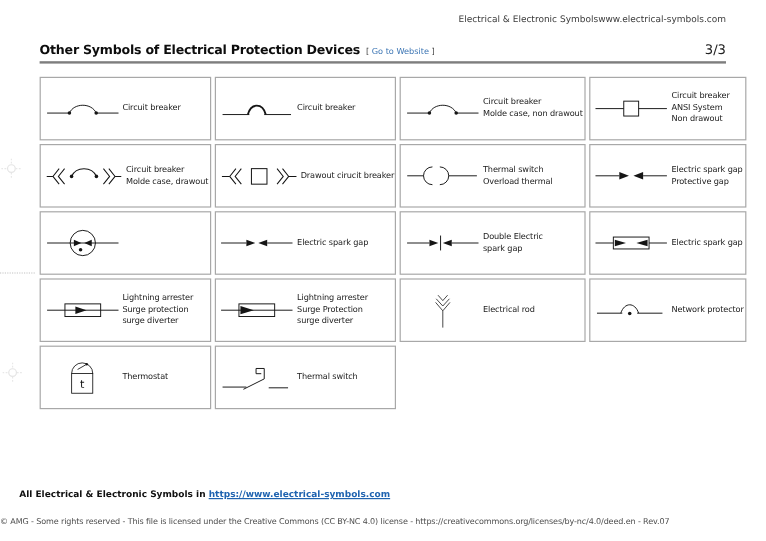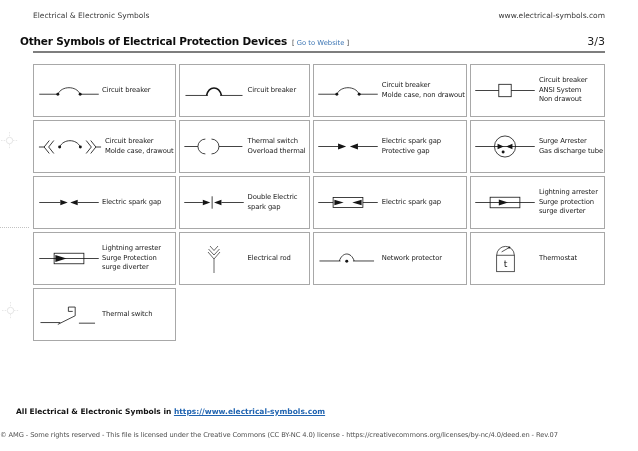--- a/index.html
+++ b/index.html
@@ -7,25 +7,25 @@
   .page {
     position: relative;
     width: 638px; height: 451px;
     background: #ffffff;
     font-family: "DejaVu Sans", "Liberation Sans", sans-serif;
     color: #1a1a1a;
     overflow: hidden;
   }
   .topbar {
     position: absolute; top: 11px; left: 33px; right: 33px;
-    display: flex; justify-content: space-between;
+    display: flex; justify-content: flex-end;
     font-size: 7.5px; color: #3a3a3a;
   }
   .titlerow {
-    position: absolute; top: 35px; left: 20px; right: 33px;
+    position: absolute; top: 35px; left: 33px; right: 33px;
     display: flex; align-items: baseline;
   }
   .title { font-size: 10.5px; font-weight: bold; color: #0d0d0d; letter-spacing: -0.2px; }
   .title-link-wrap { font-size: 6.8px; color: #444; margin-left: 5px; white-space: nowrap; }
   .title-link { cursor: pointer; }
   .pagenum { margin-left: auto; font-size: 11px; color: #222; }
   .rule {
     position: absolute; top: 51px; left: 33px; right: 33px;
     border-top: 2px solid #7e7e7e; height: 0;
   }
@@ -148,20 +148,33 @@
             <circle cx="66" cy="17" r="2.3" fill="#151515" stroke="none"></circle>
           </svg>
         </div>
         <div class="lbl">
           <div>Circuit breaker</div>
           <div>Molde case, drawout</div>
         </div>
       </div>
       <div class="cell">
         <div class="sym">
+          <svg width="66" height="22" viewBox="0 0 100 34">
+      <path d="M2 17 H12 M88 17 H98" fill="none" stroke="#151515" stroke-width="1.3"></path>
+      <path d="M20 7 L12 17 L20 27 M27 7 L19 17 L27 27" fill="none" stroke="#151515" stroke-width="1.3"></path>
+      <path d="M80 7 L88 17 L80 27 M73 7 L81 17 L73 27" fill="none" stroke="#151515" stroke-width="1.3"></path>
+      <rect x="40" y="7" width="20" height="20" fill="none" stroke="#151515" stroke-width="1.3"></rect>
+          </svg>
+        </div>
+        <div class="lbl">
+          <div>Drawout cirucit breaker</div>
+        </div>
+      </div>
+      <div class="cell">
+        <div class="sym">
           <svg width="62" height="21" viewBox="0 0 100 34">
       <path d="M2 17 H24 M58 17 H96" fill="none" stroke="#151515" stroke-width="1.3"></path>
       <path d="M36 5 A12 12 0 1 0 36 29" fill="none" stroke="#151515" stroke-width="1.3"></path>
       <path d="M46 5 A12 12 0 1 1 46 29" fill="none" stroke="#151515" stroke-width="1.3"></path>
           </svg>
         </div>
         <div class="lbl">
           <div>Thermal switch</div>
           <div>Overload thermal</div>
         </div>
@@ -181,24 +194,20 @@
       </div>
       <div class="cell">
         <div class="sym">
           <svg width="62" height="25" viewBox="0 0 100 40">
       <path d="M2 20 H98" fill="none" stroke="#151515" stroke-width="1.3"></path>
             <circle cx="50" cy="20" r="17" fill="none" stroke="#151515" stroke-width="1.3"></circle>
       <polygon points="38,15.5 48,20 38,24.5" fill="#151515" stroke="none"></polygon>
             <polygon points="62,15.5 52,20 62,24.5" fill="#151515" stroke="none"></polygon>
       <circle cx="47" cy="29" r="2.4" fill="#151515" stroke="none"></circle>
           </svg>
-        </div>
-        <div class="lbl">
-          <div>Surge Arrester</div>
-          <div>Gas discharge tube</div>
         </div>
       </div>
       <div class="cell">
         <div class="sym">
           <svg width="62" height="19" viewBox="0 0 100 30">
       <path d="M2 15 H36 M64 15 H98" fill="none" stroke="#151515" stroke-width="1.3"></path>
       <polygon points="36,10.5 48,15 36,19.5" fill="#151515" stroke="none"></polygon>
             <polygon points="64,10.5 52,15 64,19.5" fill="#151515" stroke="none"></polygon>
           </svg>
         </div>

